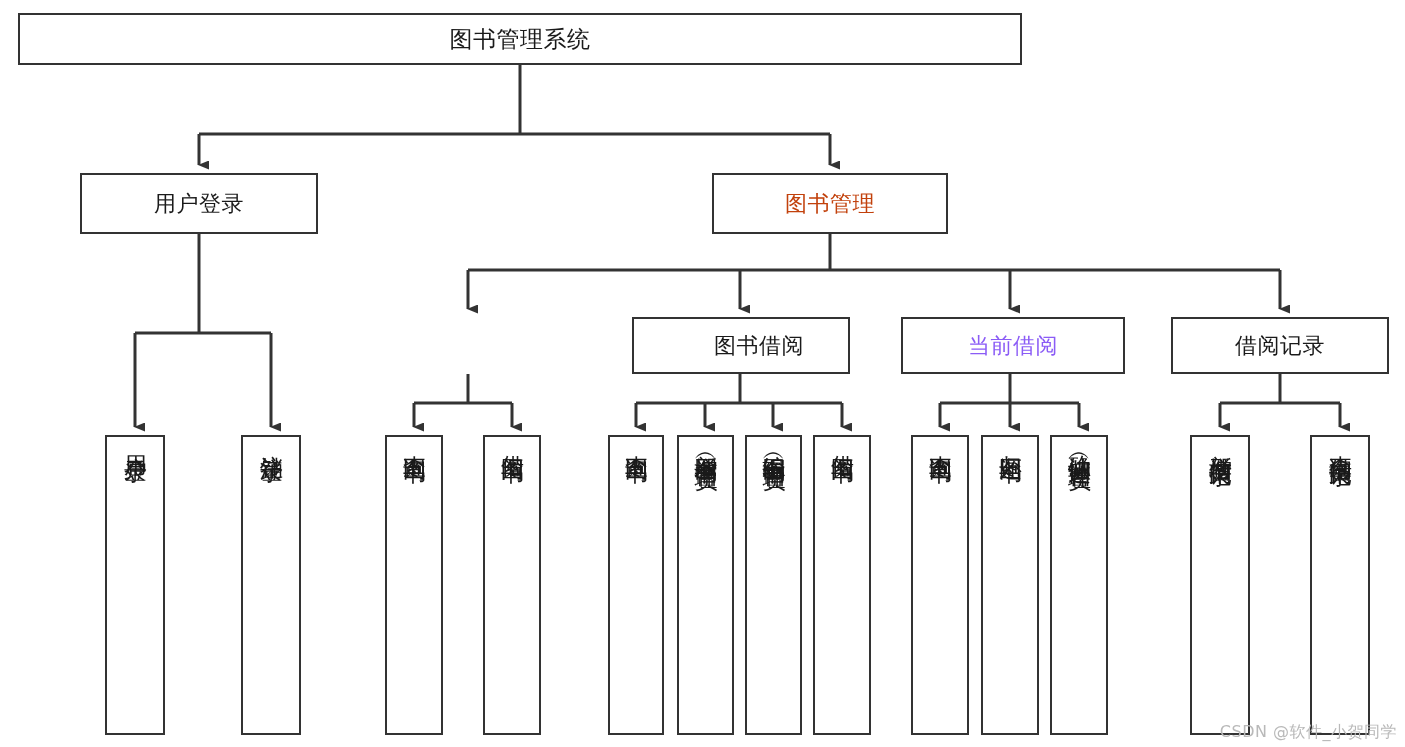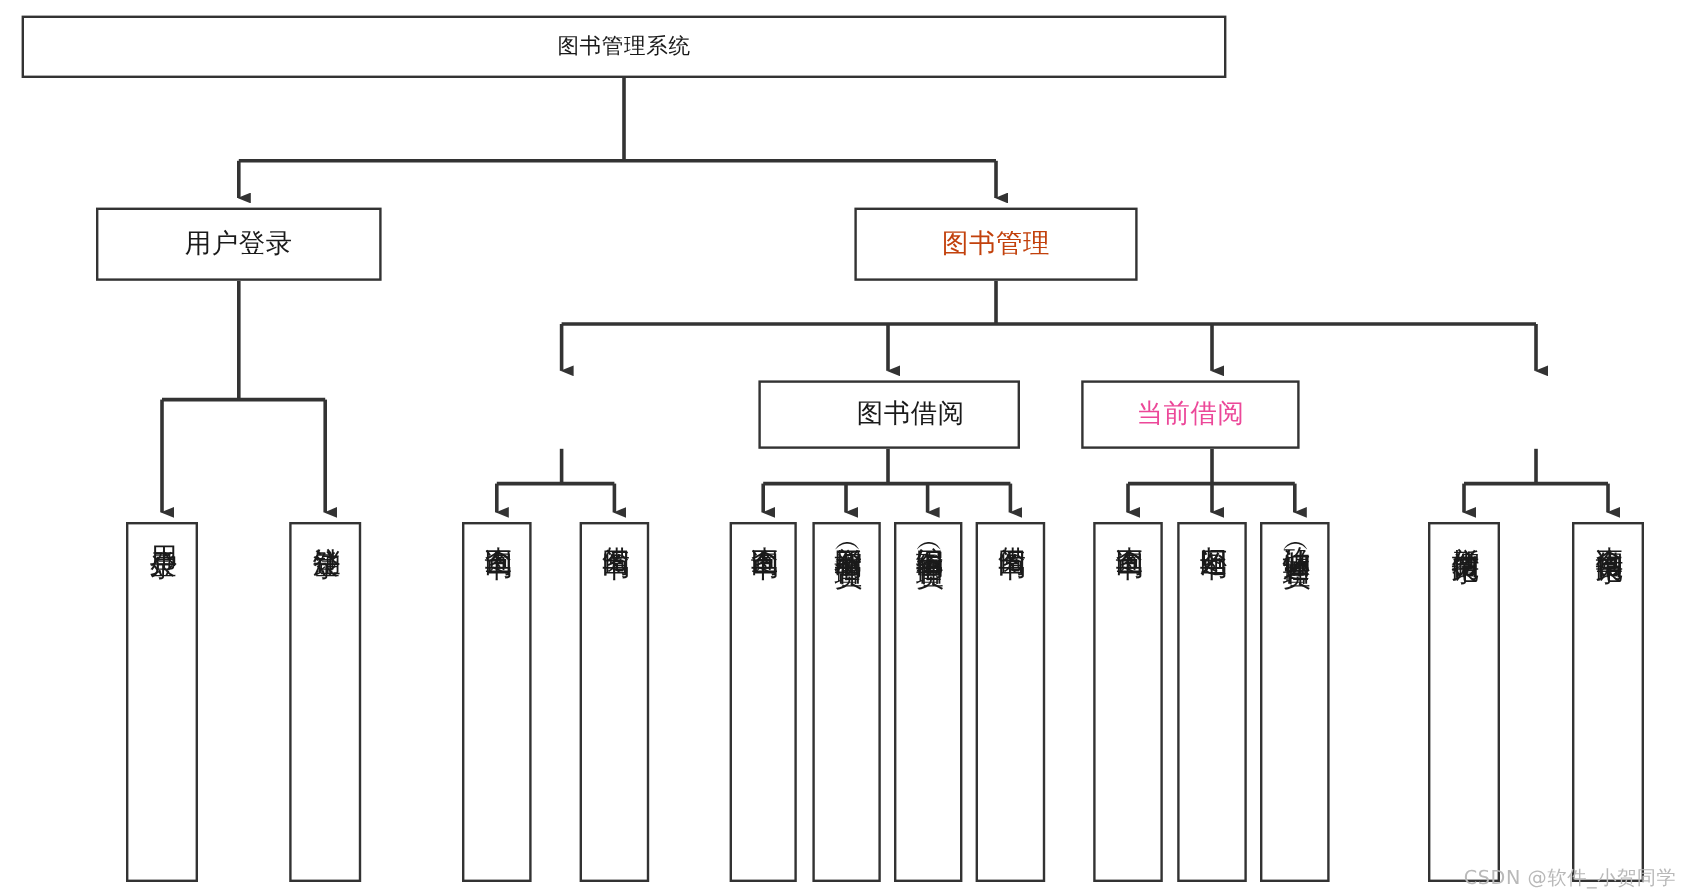--- a/index.html
+++ b/index.html
@@ -23,21 +23,21 @@
     justify-content:center;
     color:#1a1a1a;
   }
   .node .label{
     display:block;
     text-align:center;
     line-height:1.08;
     letter-spacing:0.5px;
   }
   .node.horiz .label{font-size:22px;}
-  .node.root .label{font-size:18px;}
+  .node.root .label{font-size:23px;}
   .node.leaf{
     align-items:flex-start;
     justify-content:center;
     padding-top:0;
   }
   .node.leaf .label{
     writing-mode:vertical-rl;
     text-orientation:upright;
     font-size:23px;
     line-height:1.12;
@@ -118,22 +118,25 @@
   <div class="node horiz" style="left: 80px; top: 173px; width: 238px; height: 61px; border-color: rgb(51, 51, 51); background: rgb(255, 255, 255); color: rgb(26, 26, 26);">
     <span class="label">用户登录</span>
   </div>
   <div class="node horiz" style="left: 712px; top: 173px; width: 236px; height: 61px; border-color: rgb(51, 51, 51); background: rgb(255, 255, 255); color: #c2410c;">
     <span class="label">图书管理</span>
   </div>
 
   <div class="node horiz" style="left: 632px; top: 317px; width: 218px; height: 57px; border-color: rgb(51, 51, 51); background: rgb(255, 255, 255); color: rgb(26, 26, 26); padding-left: 36px;">
     <span class="label">图书借阅</span>
   </div>
-  <div class="node horiz" style="left: 901px; top: 317px; width: 182px; height: 57px; border-color: rgb(51, 51, 51); background: rgb(255, 255, 255); color: #ec4899;">
+  <div class="node horiz" style="left: 901px; top: 317px; width: 224px; height: 57px; border-color: rgb(51, 51, 51); background: rgb(255, 255, 255); color: #8b5cf6;">
     <span class="label">当前借阅</span>
+  </div>
+  <div class="node horiz" style="left: 1171px; top: 317px; width: 218px; height: 57px; border-color: rgb(51, 51, 51); background: rgb(255, 255, 255); color: rgb(26, 26, 26);">
+    <span class="label">借阅记录</span>
   </div>
 
   <div class="node leaf" style="left: 105px; top: 435px; width: 60px; height: 300px; border-color: rgb(51, 51, 51); background: rgb(255, 255, 255); color: rgb(26, 26, 26);">
     <span class="label">用户登录</span>
   </div>
   <div class="node leaf" style="left: 241px; top: 435px; width: 60px; height: 300px; border-color: rgb(51, 51, 51); background: rgb(255, 255, 255); color: rgb(26, 26, 26);">
     <span class="label">注销登录</span>
   </div>
   <div class="node leaf" style="left: 385px; top: 435px; width: 58px; height: 300px; border-color: rgb(51, 51, 51); background: rgb(255, 255, 255); color: rgb(26, 26, 26);">
     <span class="label">查询图书</span>

